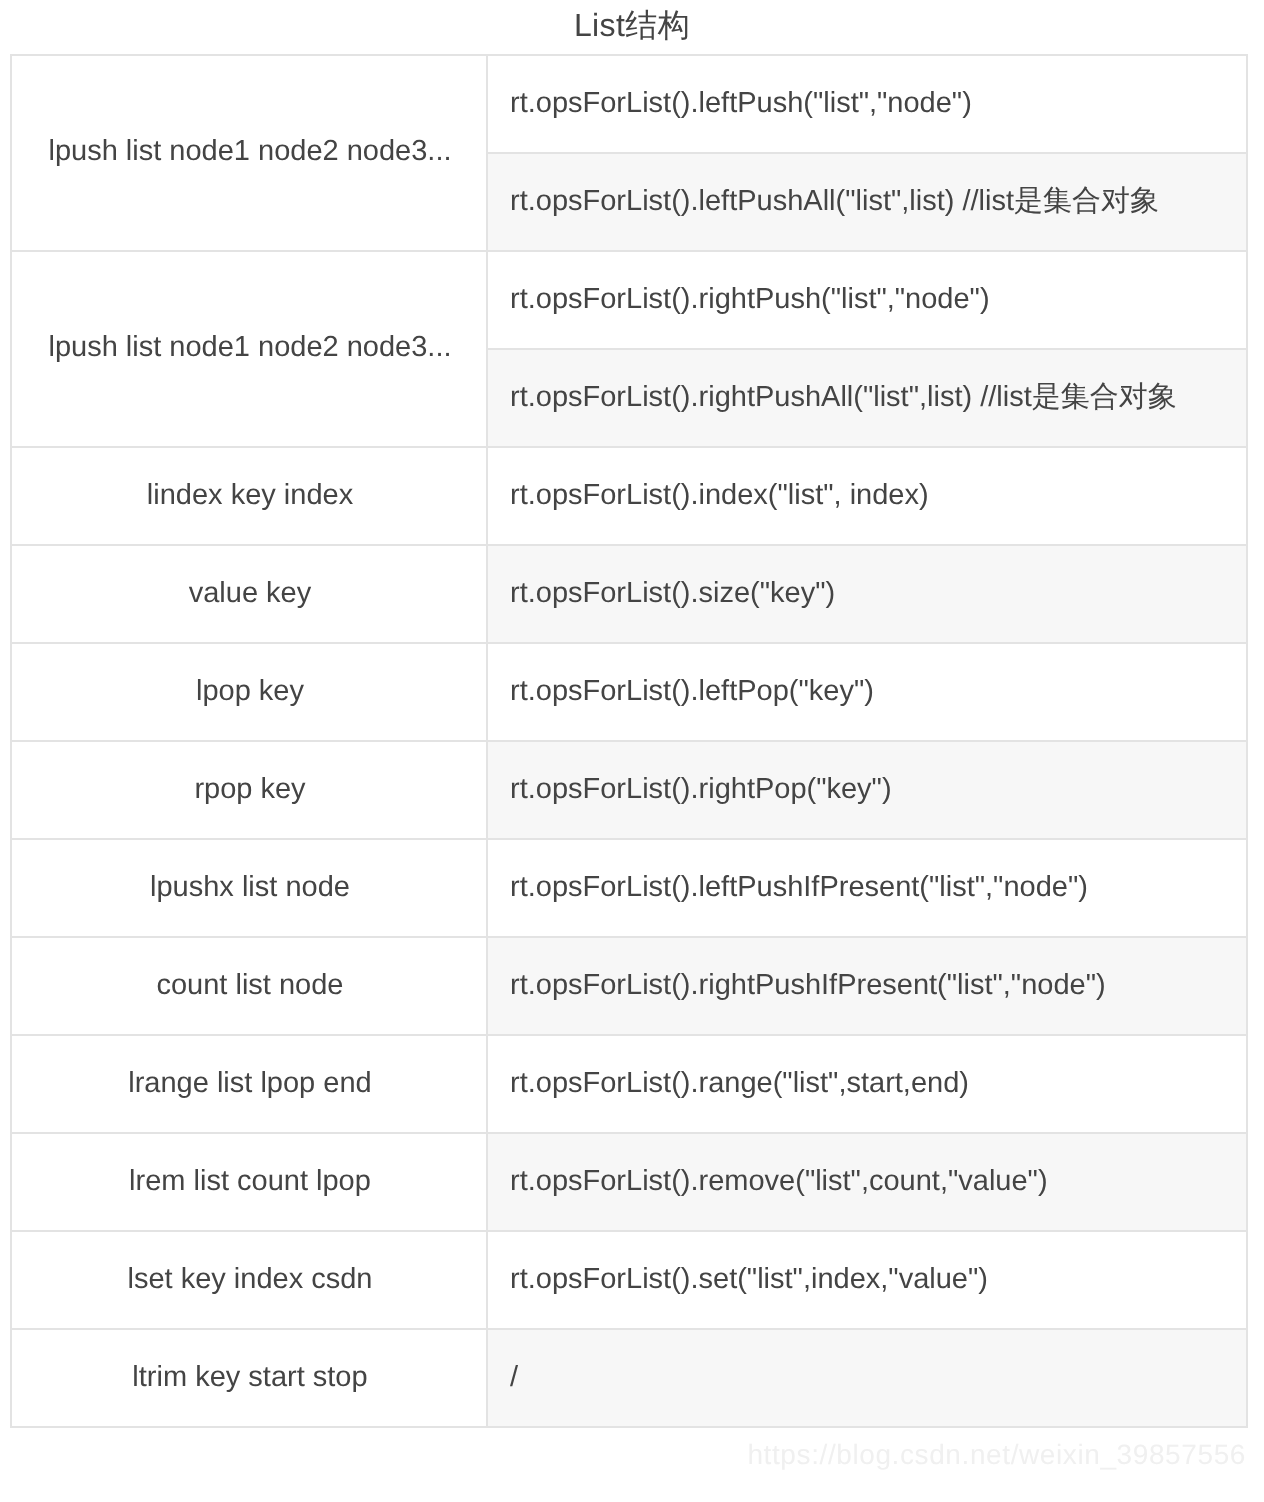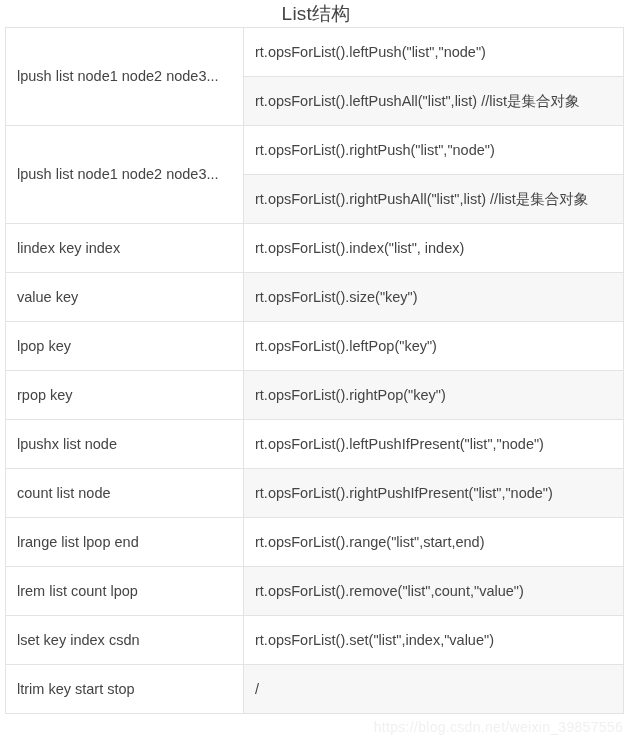--- a/index.html
+++ b/index.html
@@ -10,21 +10,21 @@
   body {
     width: 632px;
     height: 751px;
     overflow: hidden;
     font-family: "Liberation Sans", "DejaVu Sans", sans-serif;
     color: #444444;
     position: relative;
   }
   .page-title {
     text-align: center;
-    font-size: 19px;
+    font-size: 16px;
     line-height: 27px;
     height: 27px;
     color: #444444;
     font-weight: normal;
     letter-spacing: 0.2px;
   }
   .table-wrap {
     position: absolute;
     left: 5px;
     top: 27px;
@@ -46,20 +46,21 @@
     vertical-align: middle;
     color: #444444;
     word-break: break-word;
     background: #ffffff;
   }
   table.redis-table td.shaded {
     background: #f7f7f7;
   }
   table.redis-table td.cmd {
     height: 26px;
+    text-align: center;
   }
   table.redis-table td.merged {
     vertical-align: middle;
   }
   tr.h48 td { height: 26px; }
   .watermark {
     position: absolute;
     right: 9px;
     bottom: 16px;
     font-size: 14px;

